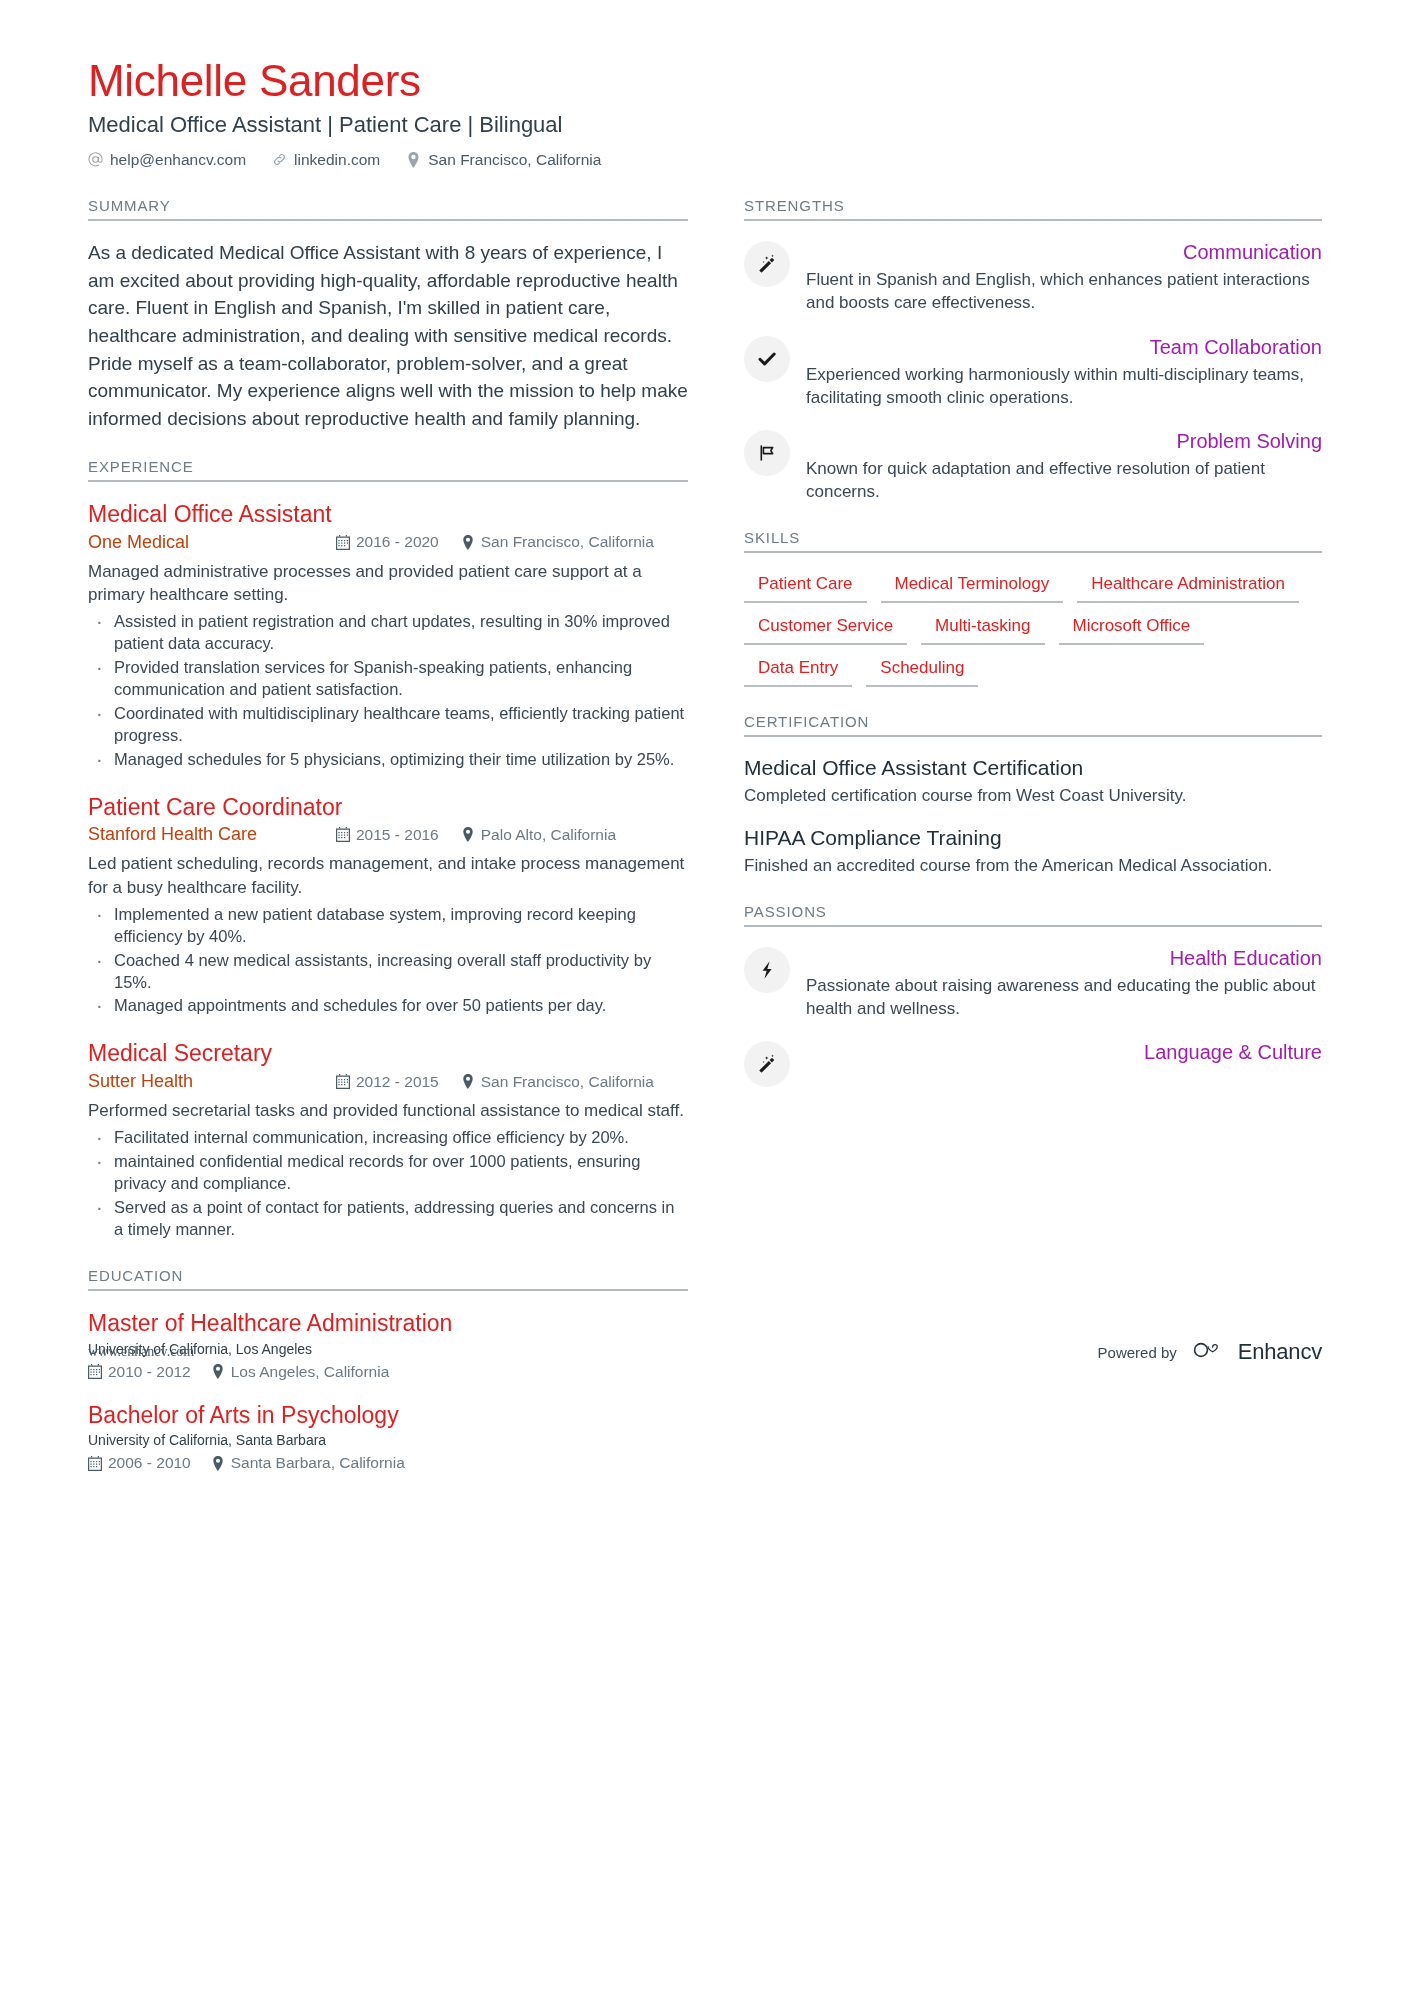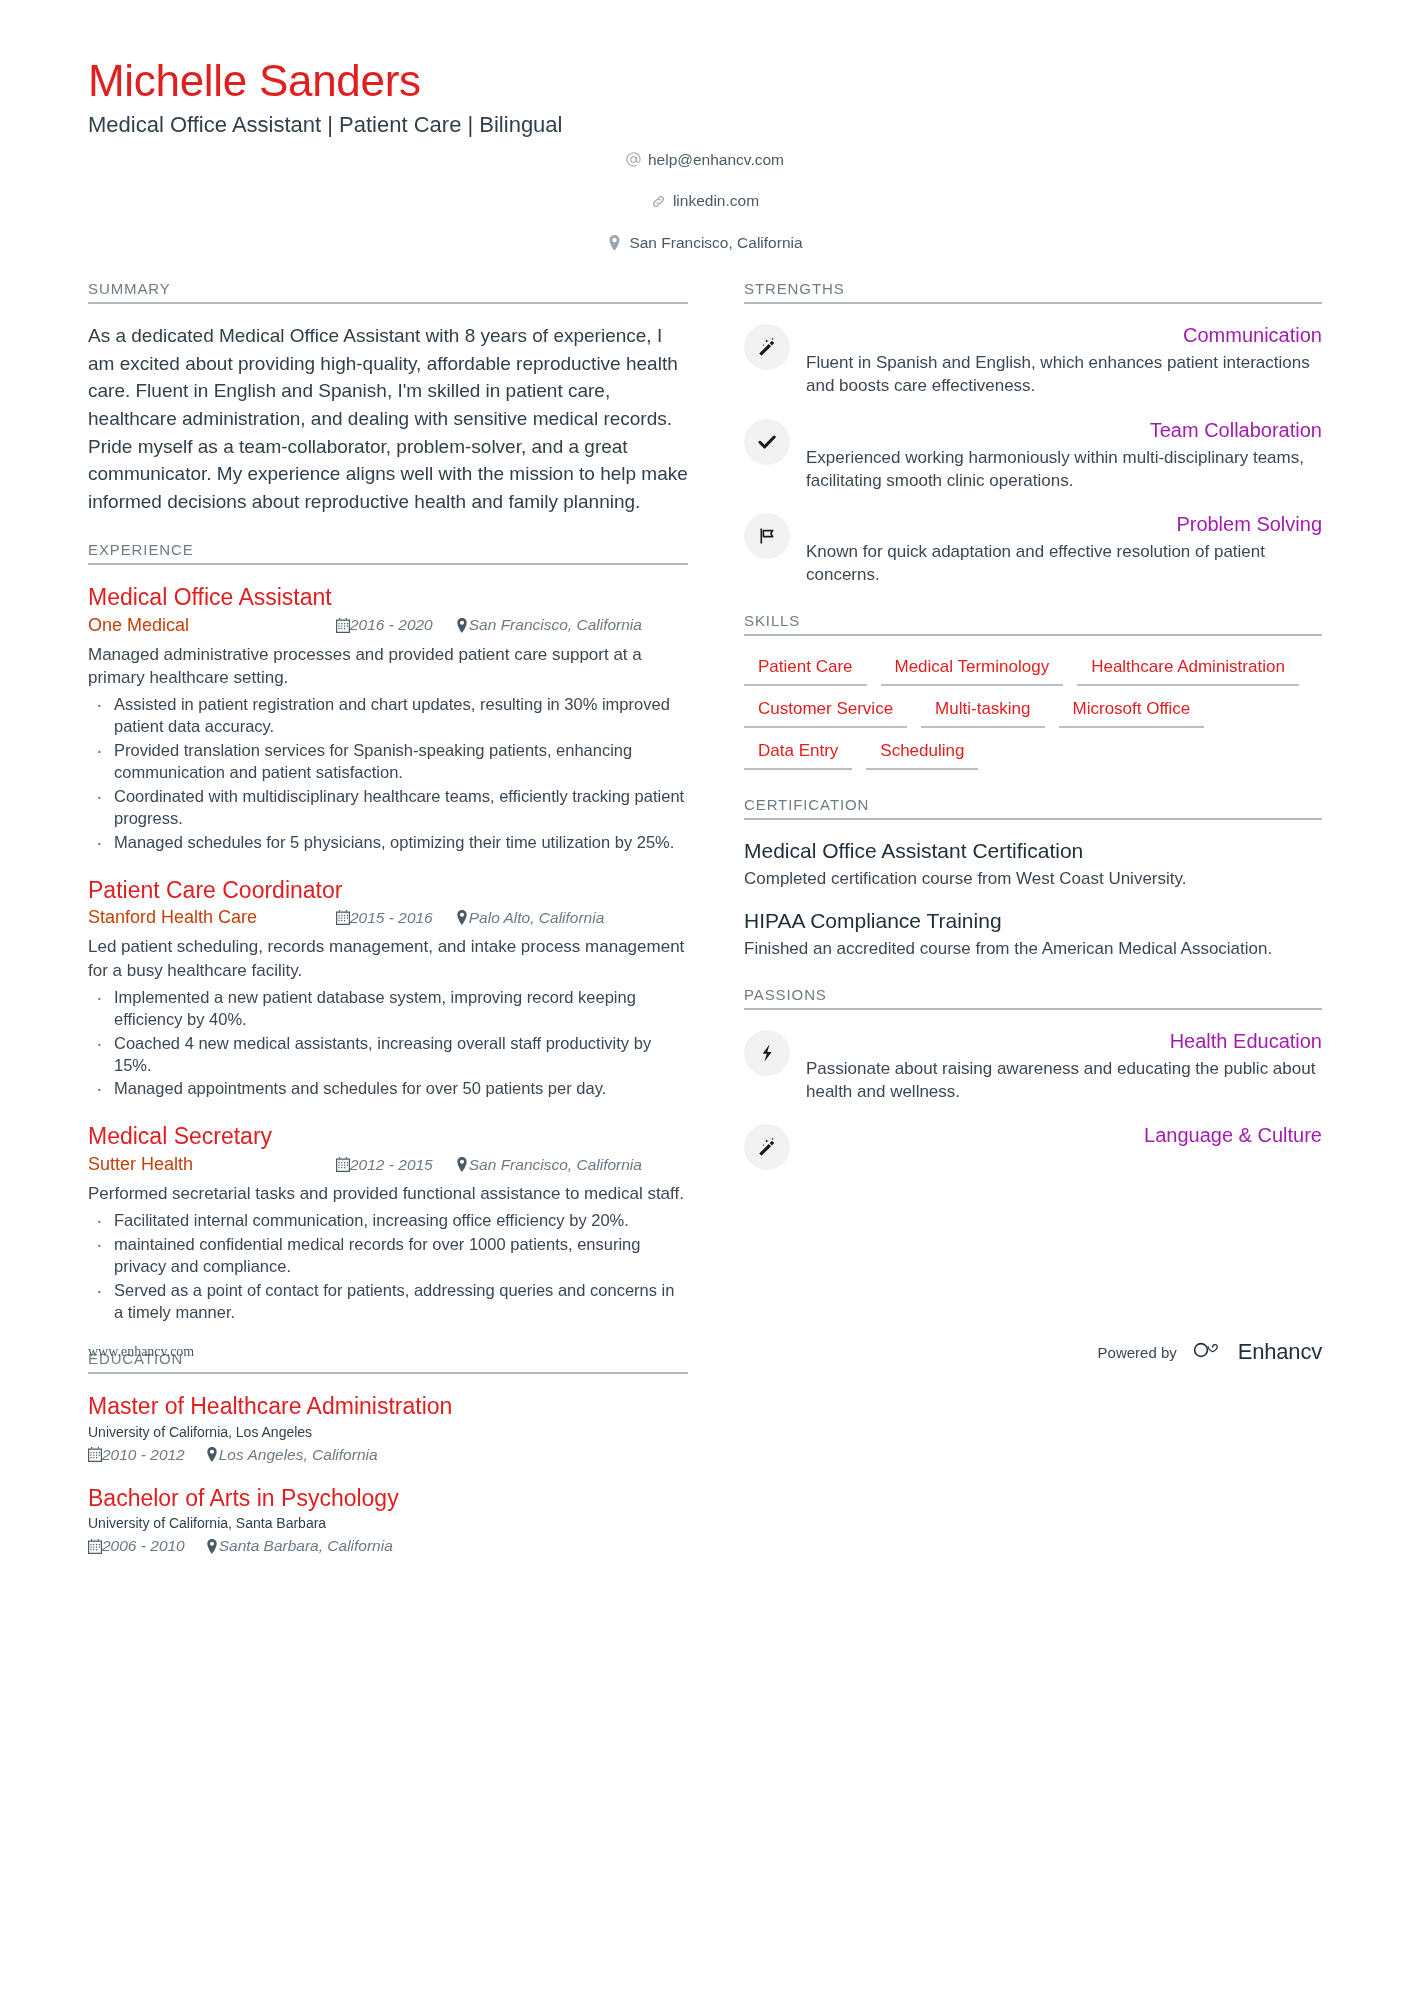--- a/index.html
+++ b/index.html
@@ -33,21 +33,20 @@
     font-weight: 400;
     color: #32404a;
     line-height: 1.3;
     margin-bottom: 12px;
   }
   .contact-row {
     display: flex;
     align-items: center;
     gap: 26px;
     flex-wrap: wrap;
-    flex-direction: column;
   }
   .contact-item {
     display: flex;
     align-items: center;
     gap: 7px;
     font-size: 15.5px;
     color: #4a5a66;
     line-height: 1;
   }
   .contact-item .ci-icon {
@@ -106,25 +105,25 @@
   }
   .job-company {
     font-size: 18px;
     color: #c2410c;
     flex: 0 0 auto;
     min-width: 248px;
   }
   .meta-chip {
     display: inline-flex;
     align-items: center;
+    gap: 6px;
     font-size: 15.5px;
     color: #6d7a84;
     margin-right: 22px;
     white-space: nowrap;
-    font-style: italic;
   }
   .meta-chip:last-child { margin-right: 0; }
   .meta-chip .m-icon {
     display: inline-flex;
     align-items: center;
     justify-content: center;
     color: #4a5a66;
     width: 14px; height: 15px;
   }
   .meta-chip .m-icon svg { display: block; }

